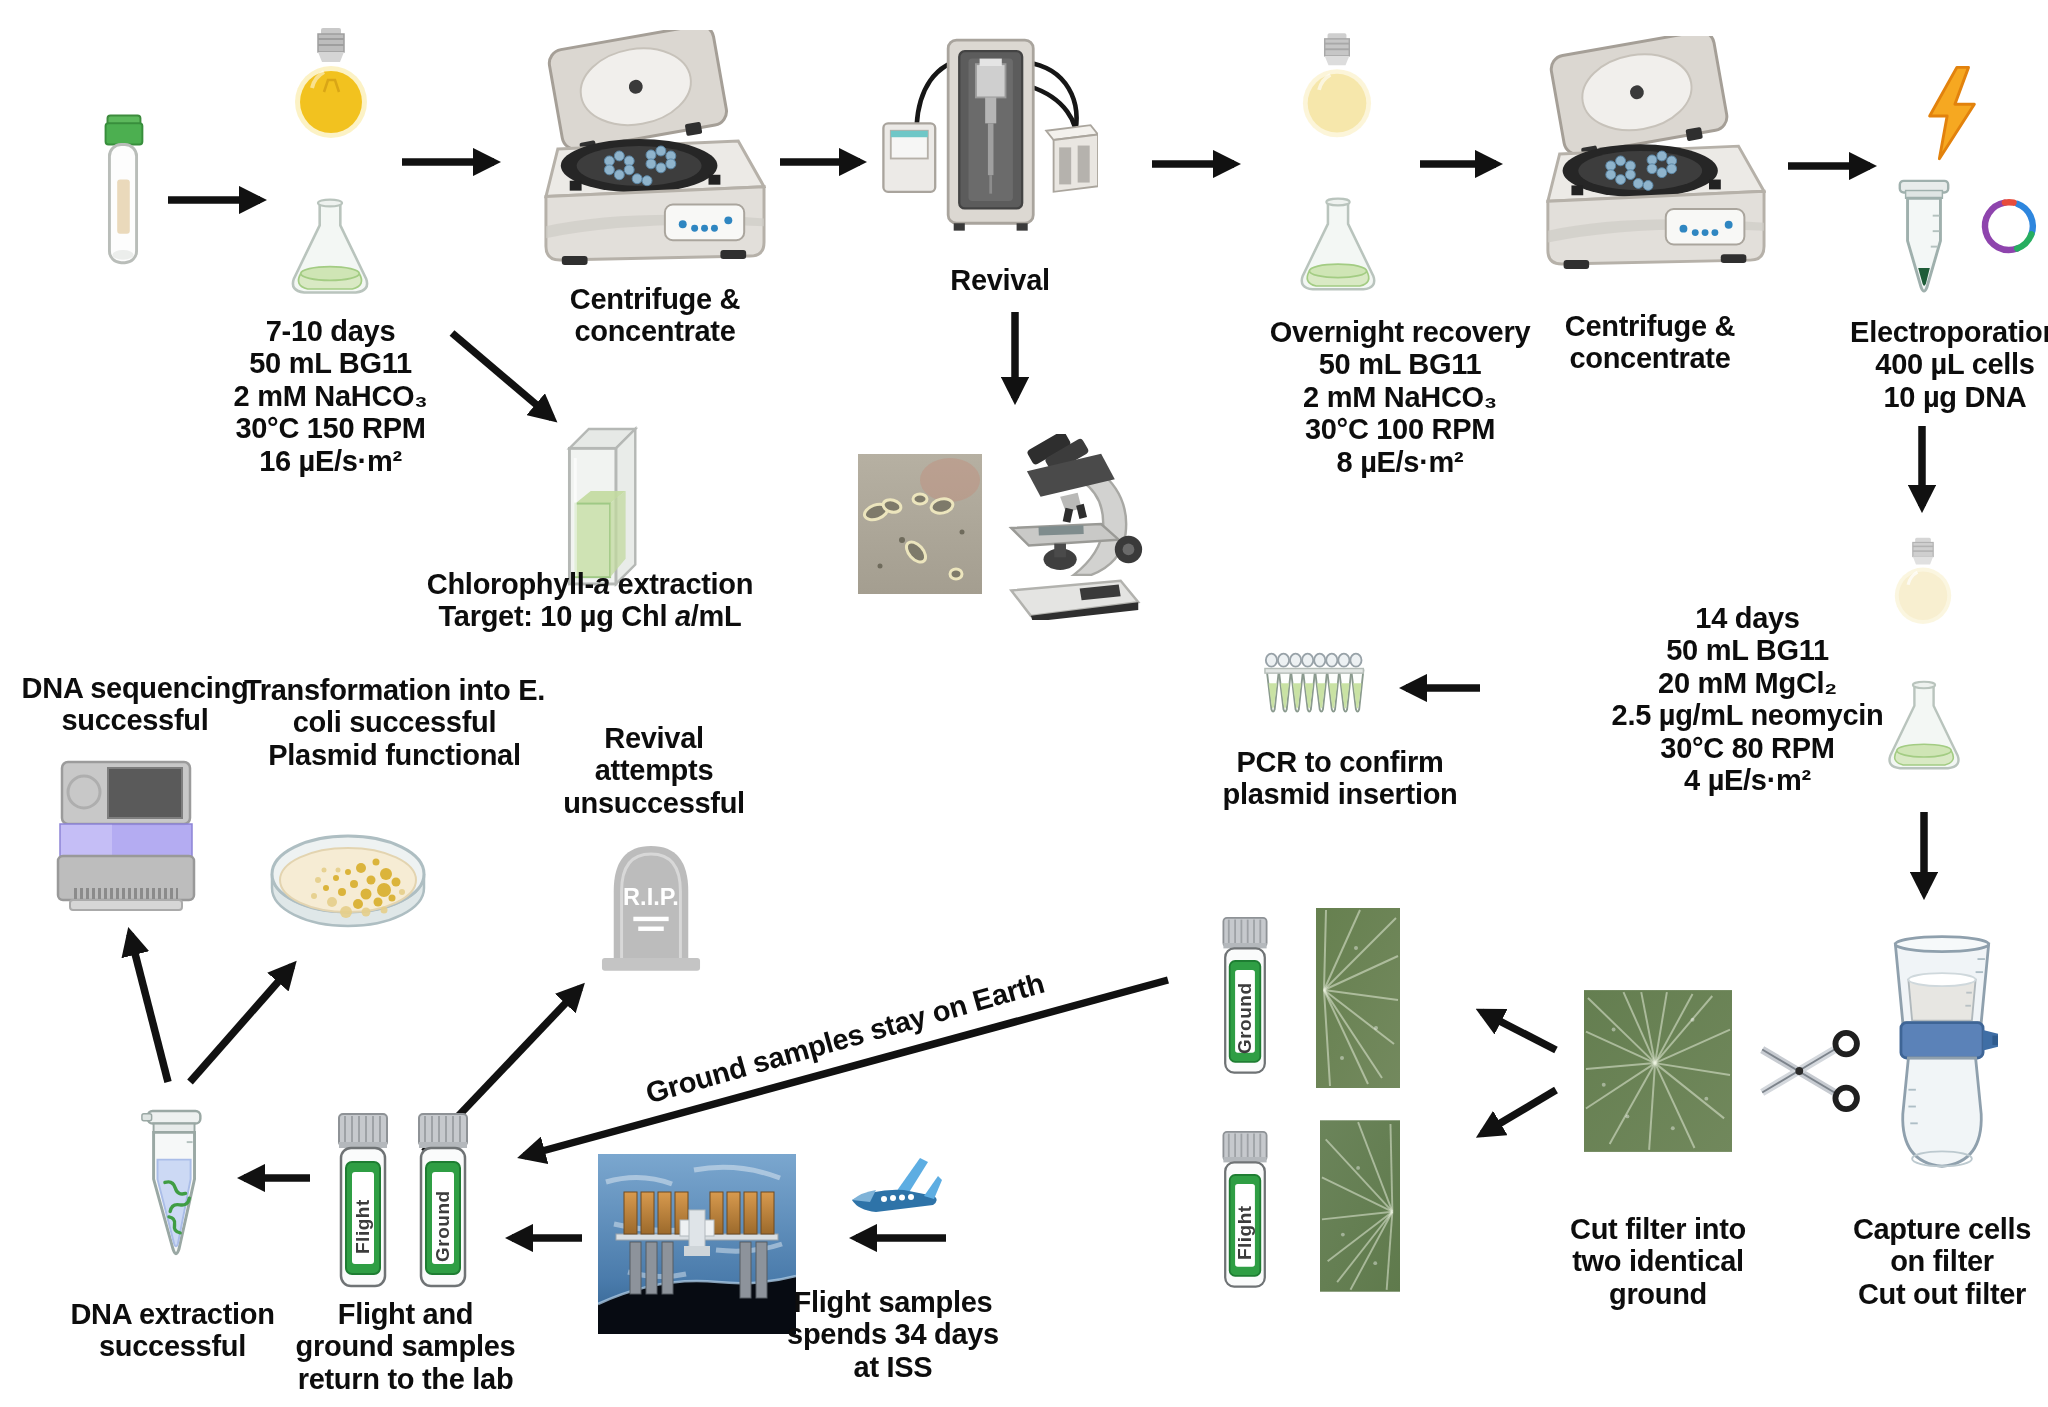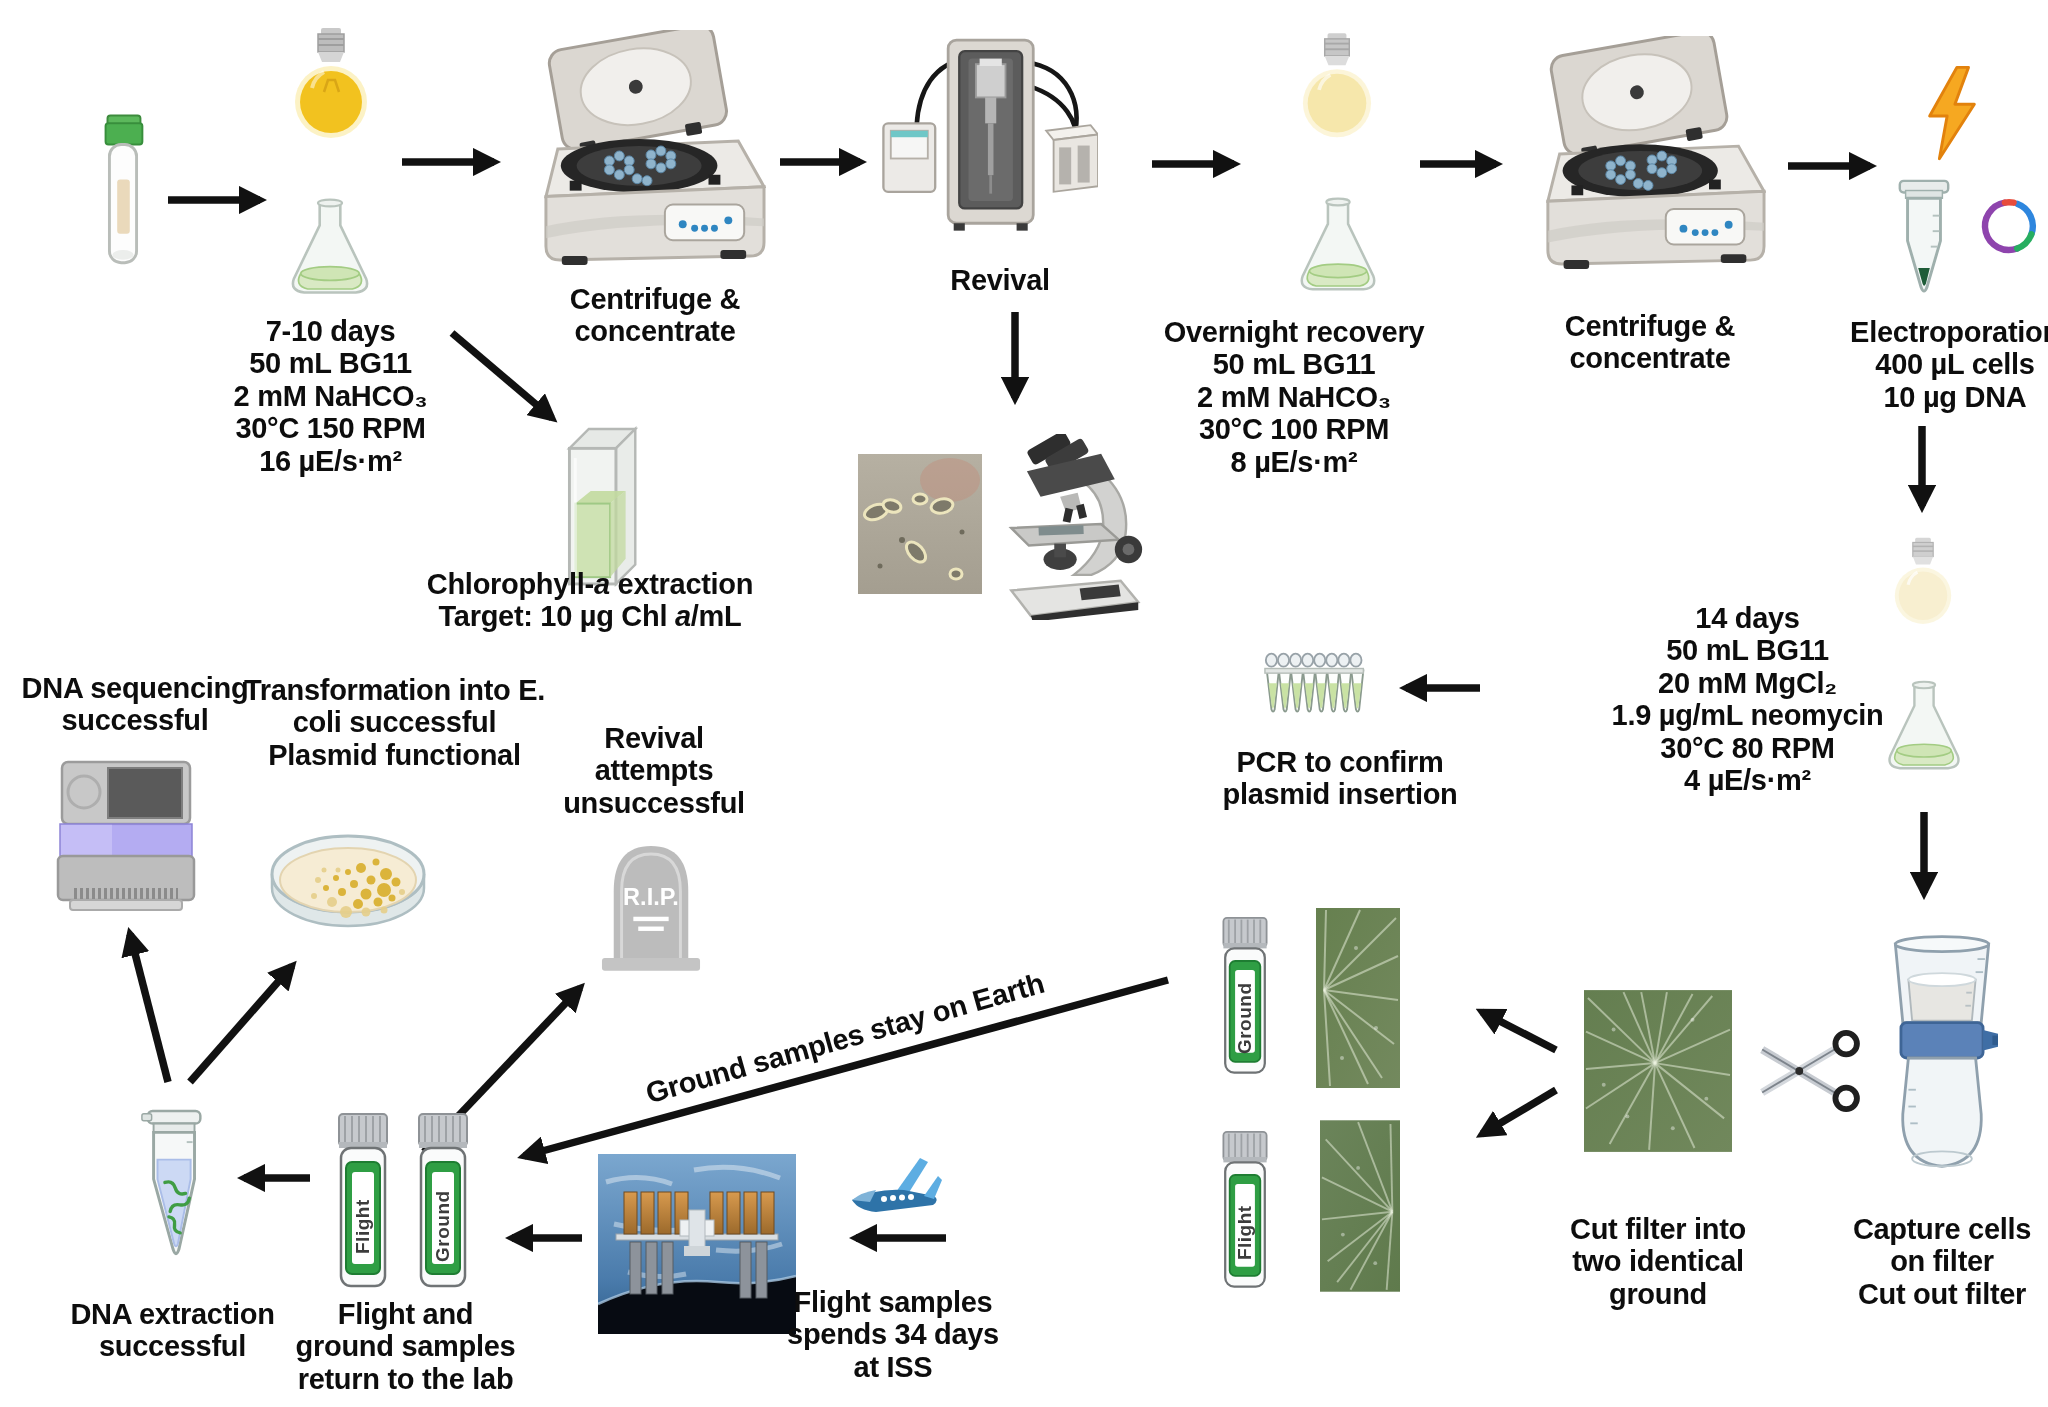--- a/index.html
+++ b/index.html
@@ -663,36 +663,36 @@
   </svg>
 
   <div class="label" style="left:168px;top:315px;width:325px">7-10 days
 50 mL BG11
 2 mM NaHCO₃
 30°C 150 RPM
 16 µE/s·m²</div>
   <div class="label" style="left:505px;top:283px;width:300px">Centrifuge &amp;
 concentrate</div>
   <div class="label" style="left:880px;top:264px;width:240px">Revival</div>
-  <div class="label" style="left:1114px;top:316px;width:360px">Overnight recovery
+  <div class="label" style="left:1220px;top:316px;width:360px">Overnight recovery
 50 mL BG11
 2 mM NaHCO₃
 30°C 100 RPM
 8 µE/s·m²</div>
   <div class="label" style="left:1500px;top:310px;width:300px">Centrifuge &amp;
 concentrate</div>
   <div class="label" style="left:1790px;top:316px;width:330px">Electroporation
 400 µL cells
 10 µg DNA</div>
   <div class="label" style="left:420px;top:568px;width:340px">Chlorophyll-<i>a</i> extraction
 Target: 10 µg Chl <i>a</i>/mL</div>
   <div class="label" style="left:1580px;top:602px;width:335px">14 days
 50 mL BG11
 20 mM MgCl₂
-1.9 µg/mL neomycin
+2.5 µg/mL neomycin
 30°C 80 RPM
 4 µE/s·m²</div>
   <div class="label" style="left:1190px;top:746px;width:300px">PCR to confirm
 plasmid insertion</div>
   <div class="label" style="left:1822px;top:1213px;width:240px">Capture cells
 on filter
 Cut out filter</div>
   <div class="label" style="left:1538px;top:1213px;width:240px">Cut filter into
 two identical
 ground</div>

